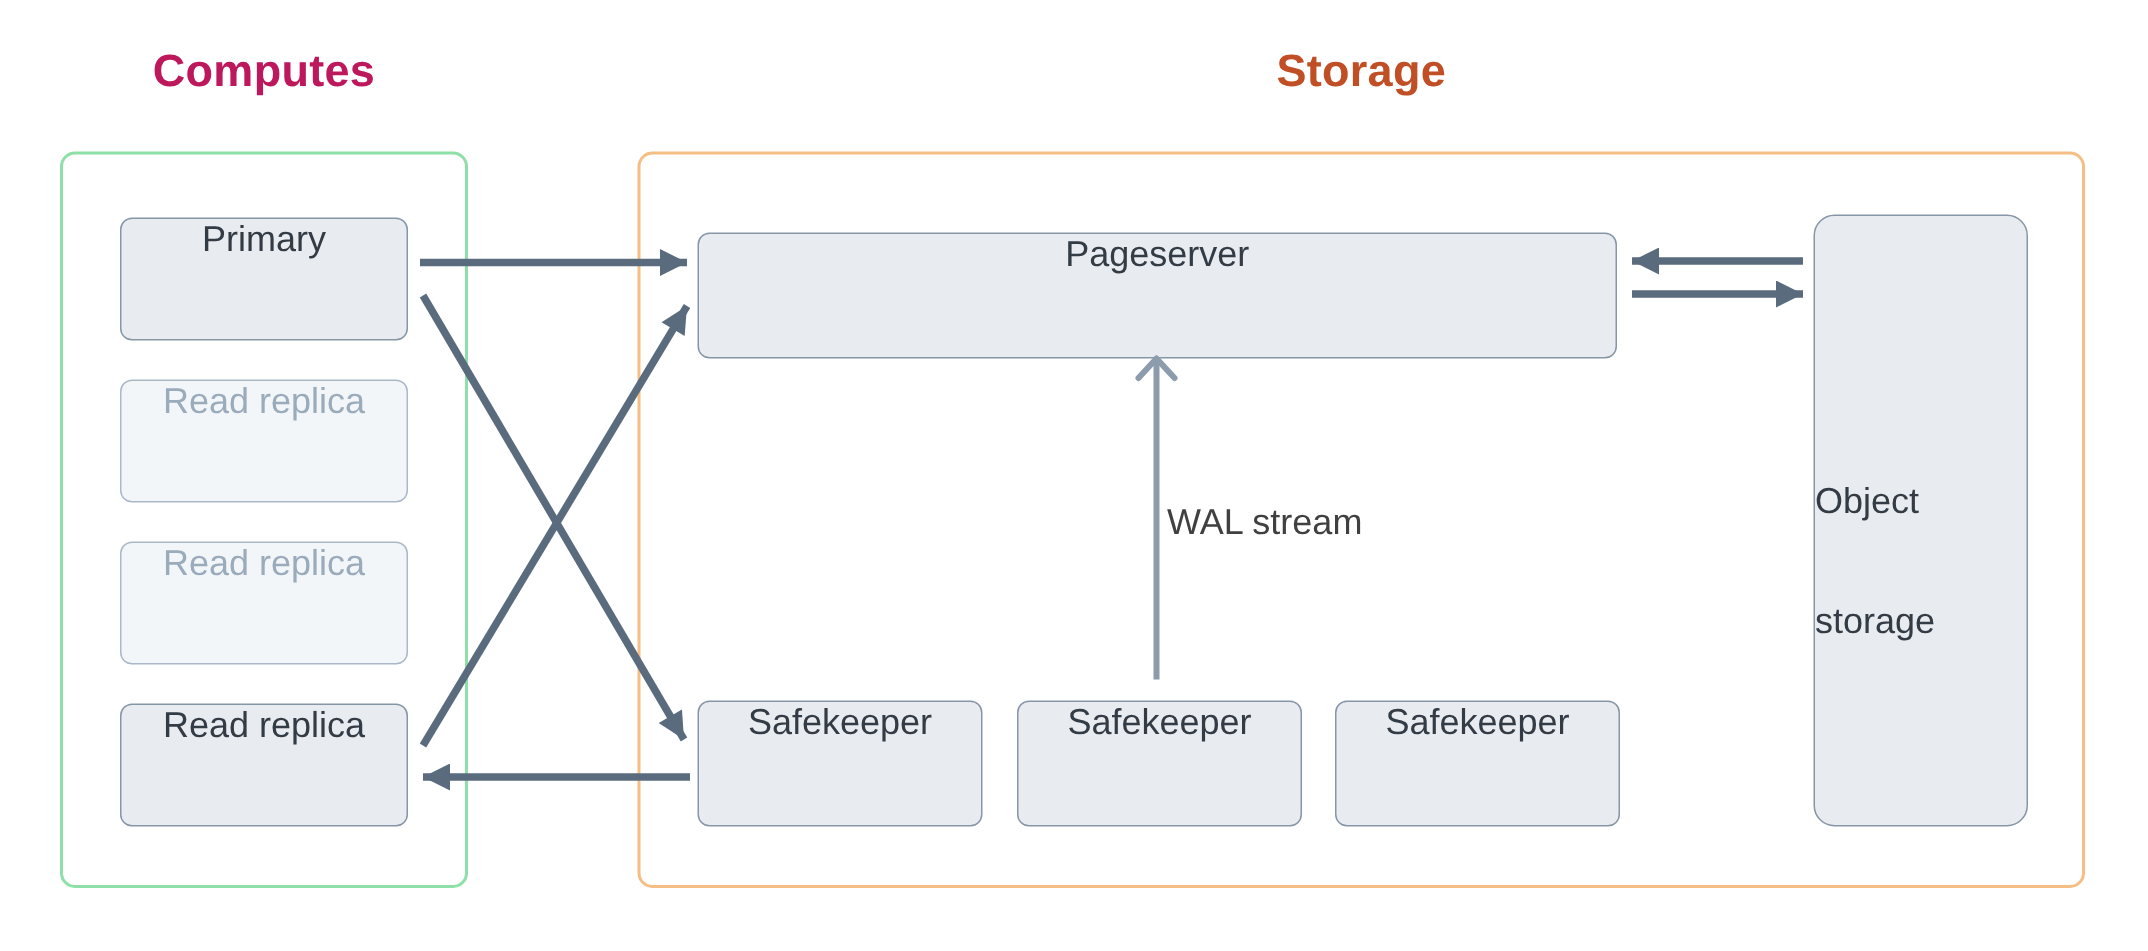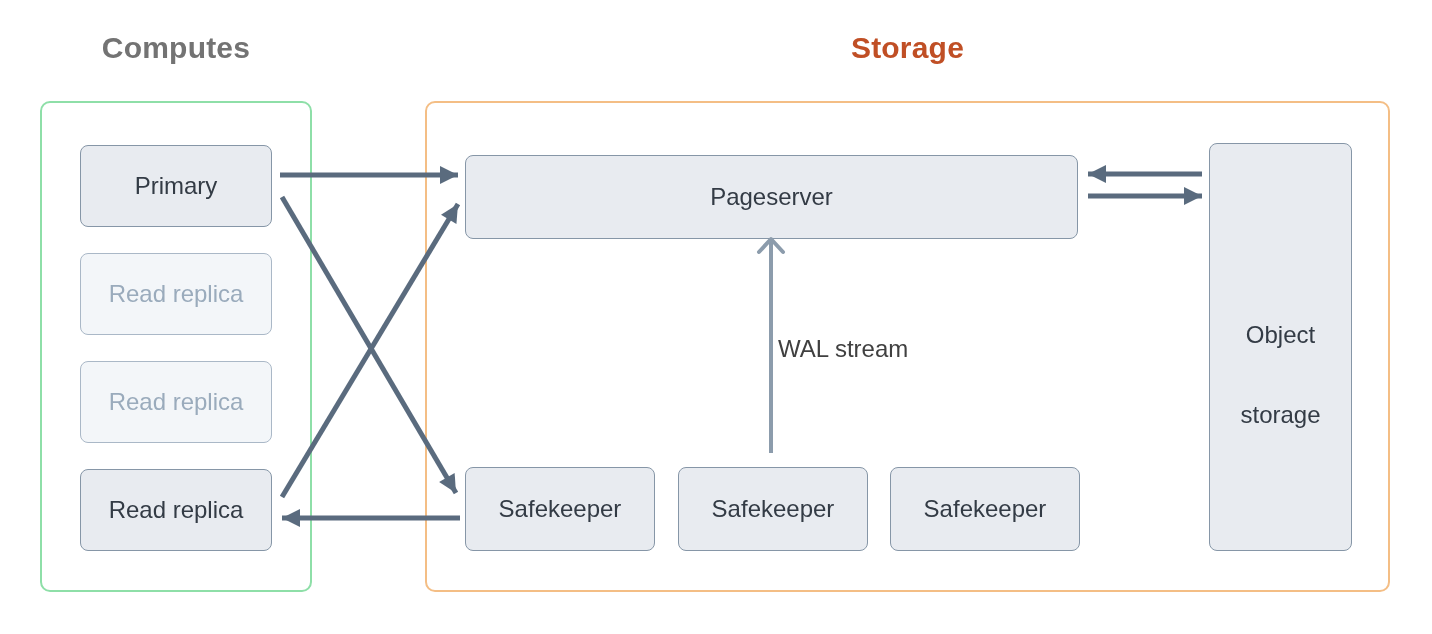--- a/index.html
+++ b/index.html
@@ -16,40 +16,40 @@
     overflow: hidden;
   }
   .group-title {
     position: absolute;
     top: 31px;
     font-size: 30px;
     font-weight: 700;
     text-align: center;
     letter-spacing: 0.2px;
   }
-  .title-computes { left: 40px; width: 272px; color: #737373; }
+  .title-computes { left: 40px; width: 272px; color: #be185d; }
   .title-storage  { left: 425px; width: 965px; color: #c04f25; }
   .group-box {
     position: absolute;
     top: 101px;
     height: 491px;
     border-radius: 10px;
     background: transparent;
     box-sizing: border-box;
   }
   .group-computes { left: 40px; width: 272px; border: 2px solid #8edfa8; }
   .group-storage  { left: 425px; width: 965px; border: 2px solid #f4be85; }
   .node {
     position: absolute;
     box-sizing: border-box;
     background: #e8ebf0;
     border: 1.5px solid #8696a7;
     border-radius: 8px;
     display: flex;
-    align-items: center;
+    align-items: flex-start;
     justify-content: center;
     font-size: 24px;
     color: #333b45;
   }
   .node.faded {
     background: #f3f6f9;
     border-color: #aab8c7;
     color: #9aabbc;
   }
   .node-primary       { left: 80px;  top: 145px; width: 192px; height: 82px; }
@@ -58,20 +58,21 @@
   .node-read-replica3 { left: 80px;  top: 469px; width: 192px; height: 82px; }
   .node-pageserver    { left: 465px; top: 143px; width: 613px; height: 84px; margin-top: 12px; }
   .node-safekeeper1   { left: 465px; top: 467px; width: 190px; height: 84px; }
   .node-safekeeper2   { left: 678px; top: 467px; width: 190px; height: 84px; }
   .node-safekeeper3   { left: 890px; top: 467px; width: 190px; height: 84px; }
   .node-object-storage {
     left: 1209px; top: 143px; width: 143px; height: 408px;
     flex-direction: column;
     gap: 52px;
     padding-top: 56px;
+    border-radius: 14px;
   }
   .edges-layer {
     position: absolute;
     left: 0; top: 0;
     width: 1432px;
     height: 634px;
     pointer-events: none;
   }
   .edge-label {
     position: absolute;

